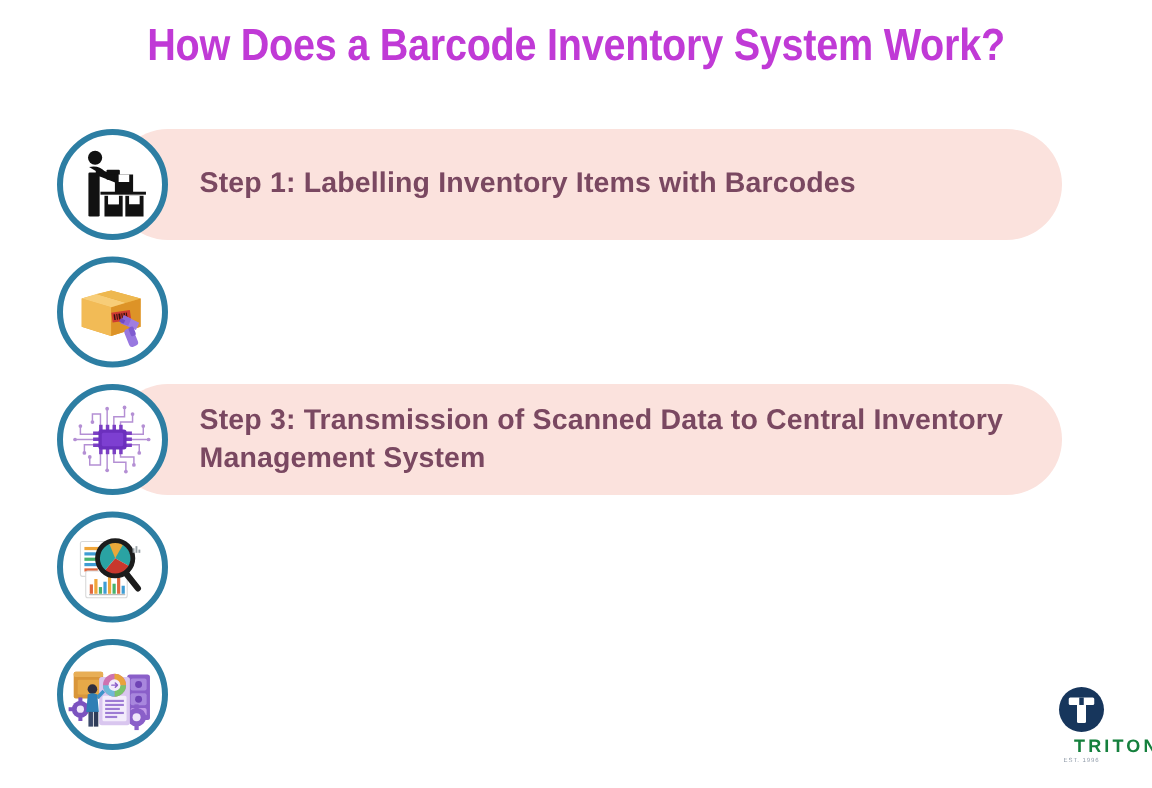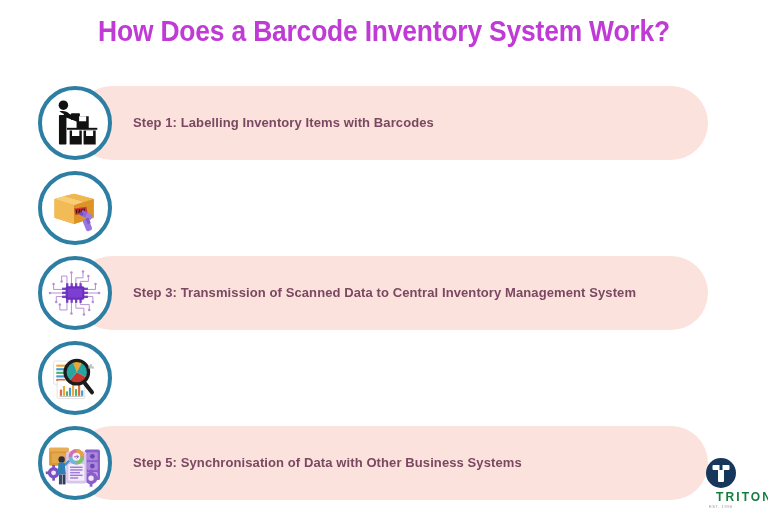--- a/index.html
+++ b/index.html
@@ -55,21 +55,21 @@
     border-radius: 37px;
     box-sizing: border-box;
     display: flex;
     align-items: center;
   }
   .step-label {
     margin-left: 58px;
     margin-right: 18px;
     color: #7a4861;
     font-family: "Liberation Sans", sans-serif;
-    font-size: 13px;
+    font-size: 19px;
     font-weight: 600;
     line-height: 1.32;
     letter-spacing: 0.1px;
   }
 
   
   .step-icon-badge {
     position: absolute;
     left: 38px;
     top: 0;
@@ -320,23 +320,20 @@
         <g fill="#9aa3a8">
           <rect x="52" y="23" width="1.4" height="3.4"></rect>
           <rect x="54.2" y="21.4" width="1.4" height="5"></rect>
           <rect x="56.4" y="24" width="1.4" height="2.4"></rect>
         </g>
       </svg>
     </div>
   </div>
 
   <div class="step-row">
-    <div class="step-bar">
-      <div class="step-label">Step 5: Synchronisation of Data with Other Business Systems</div>
-    </div>
     <div class="step-icon-badge">
       <svg viewBox="0 0 74 74">
 
         <rect x="8" y="20" width="22" height="20" rx="1.5" fill="#d9963a"></rect>
         <rect x="8" y="20" width="22" height="4" rx="1.5" fill="#e8ae55"></rect>
         <rect x="11" y="26" width="16" height="11" rx="1" fill="#e6a948"></rect>
 
         <rect x="48" y="22" width="17" height="34" rx="2" fill="#8a5fc9"></rect>
         <rect x="50.5" y="25" width="12" height="9" rx="1.5" fill="#a887dd"></rect>
         <circle cx="56.5" cy="29.5" r="2.6" fill="#6f44b5"></circle>

